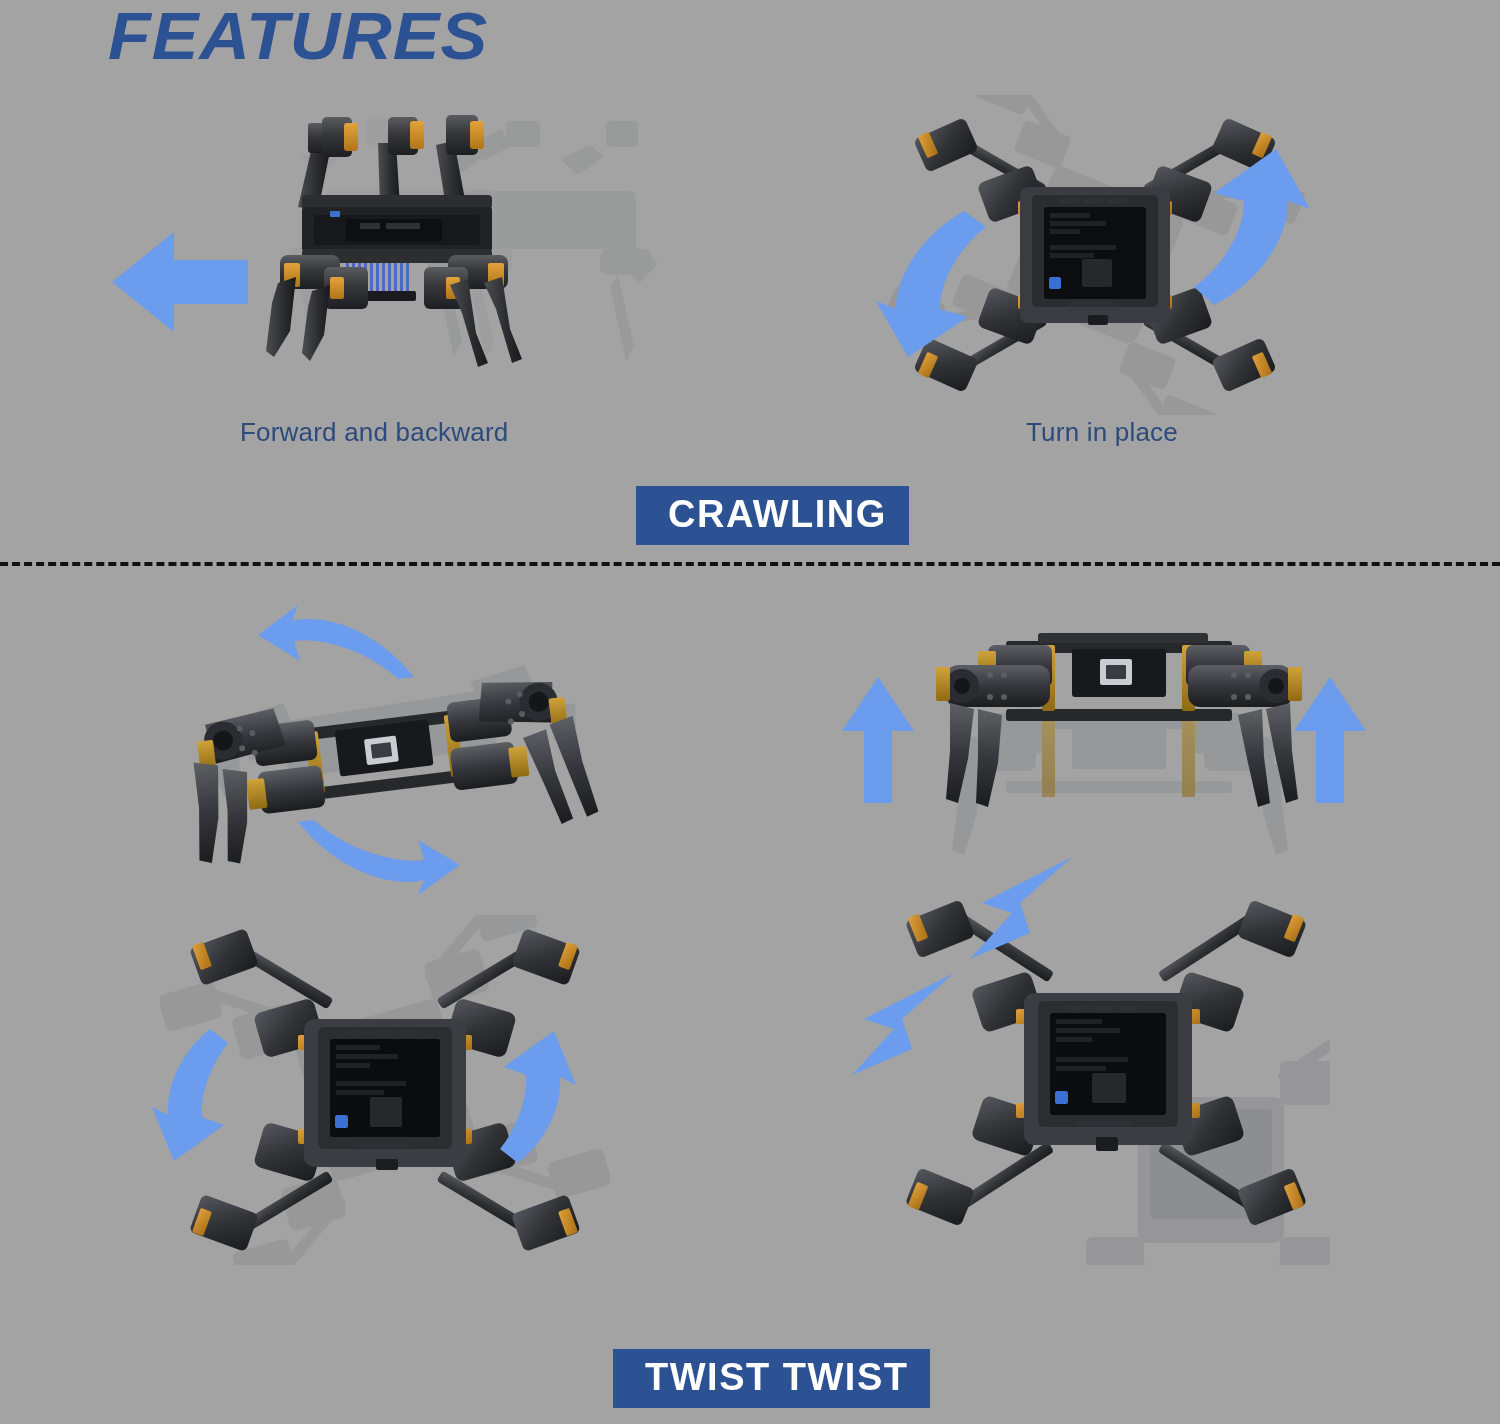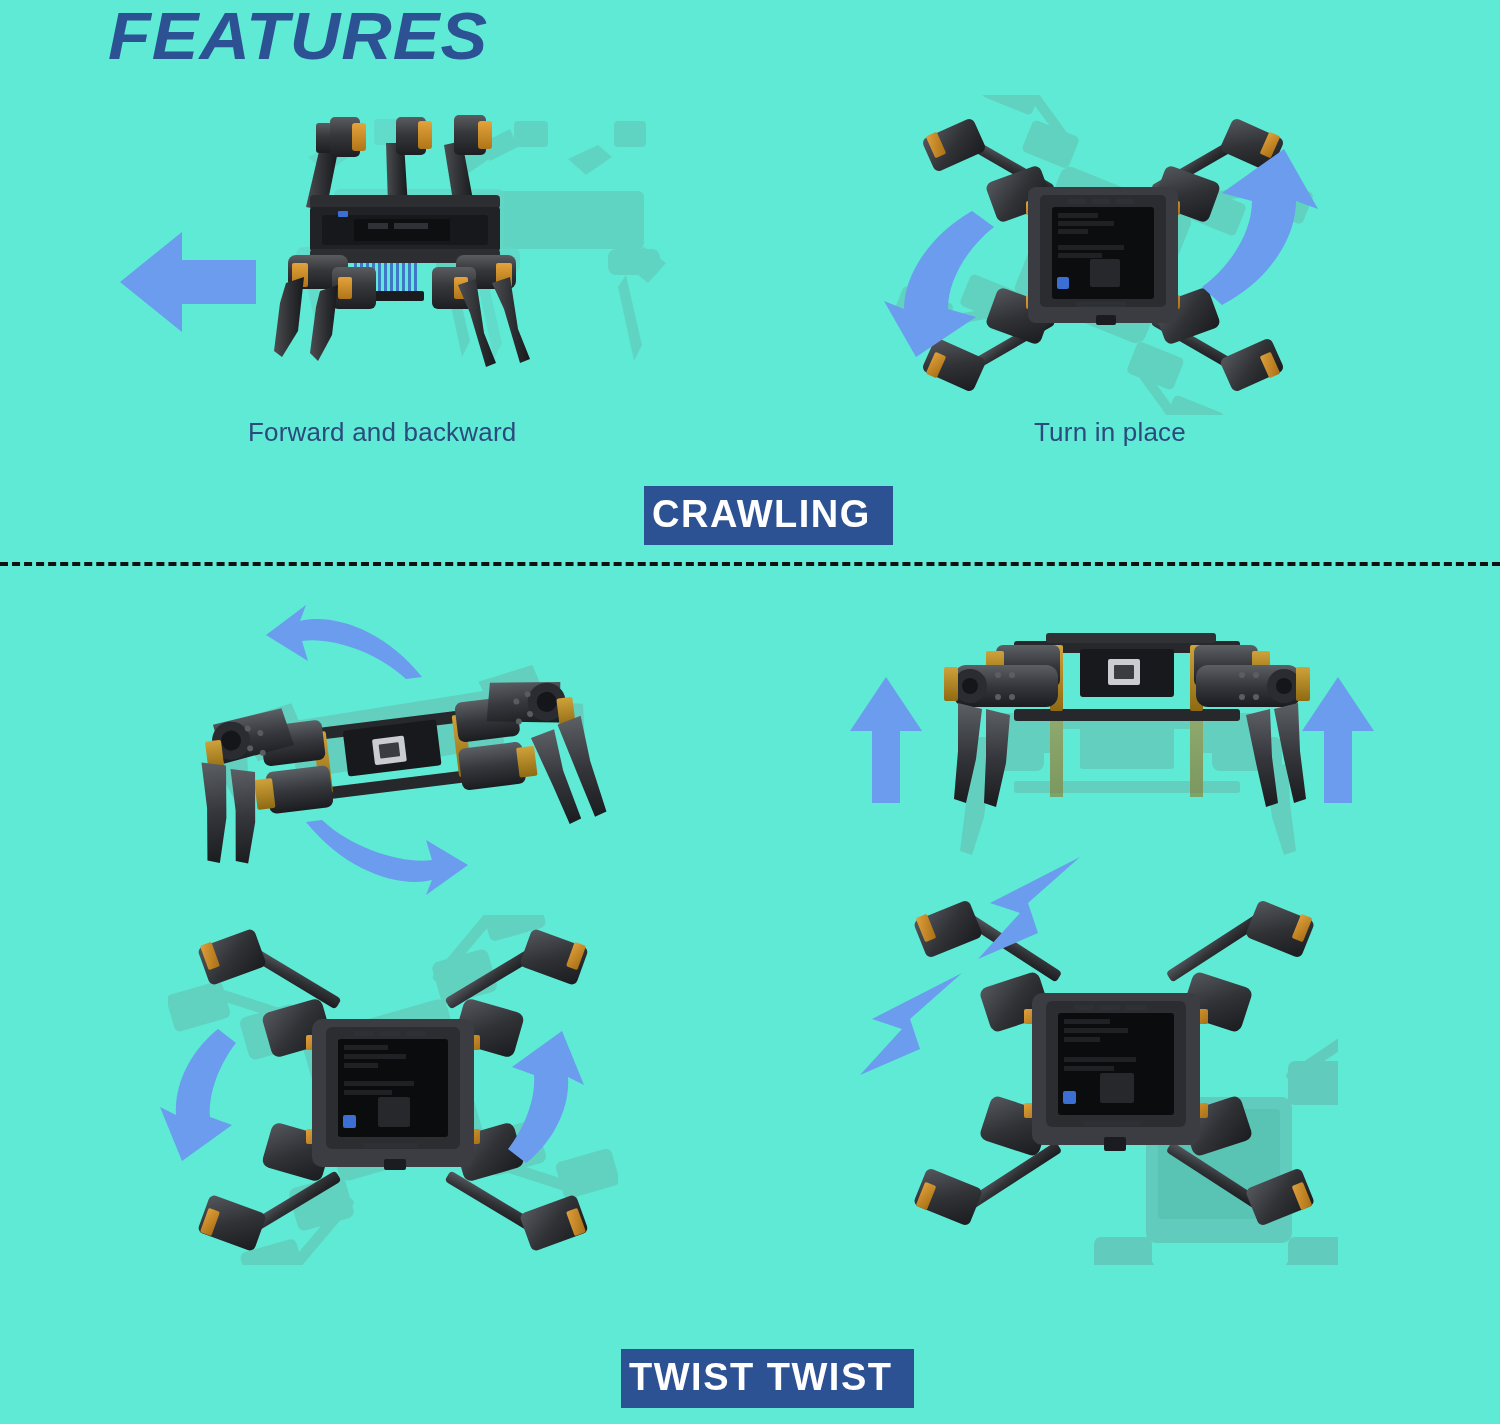--- a/index.html
+++ b/index.html
@@ -9,42 +9,42 @@
     background: #ffffff;
   }
   body {
     font-family: "Liberation Sans", sans-serif;
     -webkit-font-smoothing: antialiased;
   }
   #page {
     position: relative;
     width: 1500px;
     height: 1424px;
-    background: #5eead4;
+    background: #a3a3a3;
     overflow: hidden;
   }
 
   
   .page-title {
     position: absolute;
     left: 108px;
     top: -2px;
     font-size: 66px;
     font-weight: bold;
     font-style: italic;
     letter-spacing: 1px;
     color: #2d5294;
     font-family: "Liberation Sans", sans-serif;
     transform: scaleX(1.06);
     transform-origin: left top;
     white-space: nowrap;
   }
 
   
-  .section { position: absolute; left: 8px; width: 1203px; }
+  .section { position: absolute; left: 0; width: 1203px; }
   #section-crawling { top: 95px;  height: 470px; }
   #section-twist    { top: 585px; height: 839px; }
 
   .panel { position: absolute; }
 
   .caption {
     position: absolute;
     font-size: 26px;
     color: #2c4a7c;
     font-family: "Liberation Sans", sans-serif;
@@ -52,21 +52,21 @@
     letter-spacing: 0.2px;
   }
 
   .section-badge {
     position: absolute;
     background: #2d5294;
     color: #ffffff;
     font-size: 38px;
     font-weight: bold;
     letter-spacing: 1.5px;
-    padding: 9px 22px 12px 8px;
+    padding: 9px 22px 12px 32px;
     line-height: 1;
     white-space: nowrap;
     font-family: "Liberation Sans", sans-serif;
   }
 
   .divider {
     position: absolute;
     left: 0;
     width: 1500px;
     height: 0;

